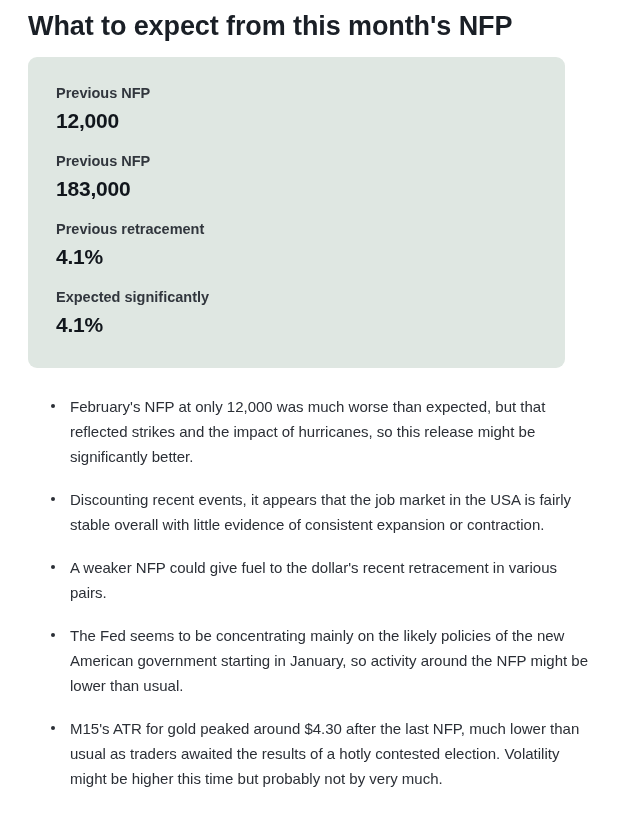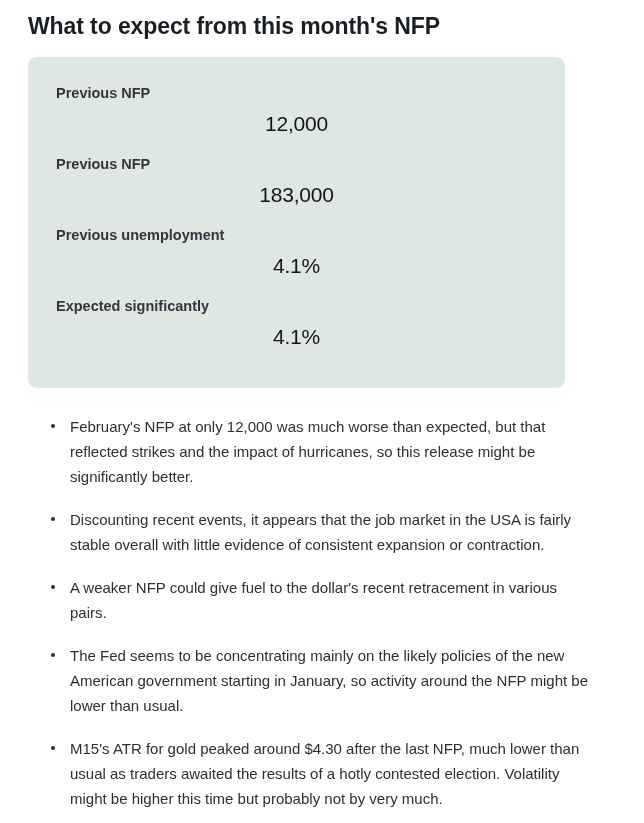--- a/index.html
+++ b/index.html
@@ -17,21 +17,21 @@
   .page {
     width: 644px;
     height: 823px;
     box-sizing: border-box;
     position: relative;
     background: #ffffff;
   }
   .page-title {
     margin: 0;
     padding: 12px 28px 0 28px;
-    font-size: 23px;
+    font-size: 27px;
     line-height: 28px;
     font-weight: bold;
     color: #1a1f26;
     letter-spacing: -0.1px;
   }
   .stats-card {
     margin: 17px 79px 0 28px;
     background: #dfe7e2;
     border-radius: 9px;
     padding: 26px 28px 30px 28px;
@@ -46,25 +46,24 @@
   .stat-label {
     font-size: 14.5px;
     line-height: 20px;
     color: #31363d;
     font-weight: bold;
     margin: 0 0 5px 0;
   }
   .stat-value {
     font-size: 21px;
     line-height: 26px;
-    font-weight: normal;
+    font-weight: bold;
     color: #11161c;
-    margin: 8px;
+    margin: 0;
     letter-spacing: -0.2px;
-    text-align: center;
   }
   .notes {
     margin: 0;
     padding: 26px 50px 0 50px;
     list-style: none;
   }
   .note-item {
     position: relative;
     padding-left: 20px;
     margin-bottom: 18px;
@@ -101,21 +100,21 @@
       <div class="stat-label">Previous NFP</div>
       <div class="stat-value">12,000</div>
     </div>
 
     <div class="stat-block">
       <div class="stat-label">Previous NFP</div>
       <div class="stat-value">183,000</div>
     </div>
 
     <div class="stat-block">
-      <div class="stat-label">Previous unemployment</div>
+      <div class="stat-label">Previous retracement</div>
       <div class="stat-value">4.1%</div>
     </div>
 
     <div class="stat-block">
       <div class="stat-label">Expected significantly</div>
       <div class="stat-value">4.1%</div>
     </div>
 
   </div>
 

